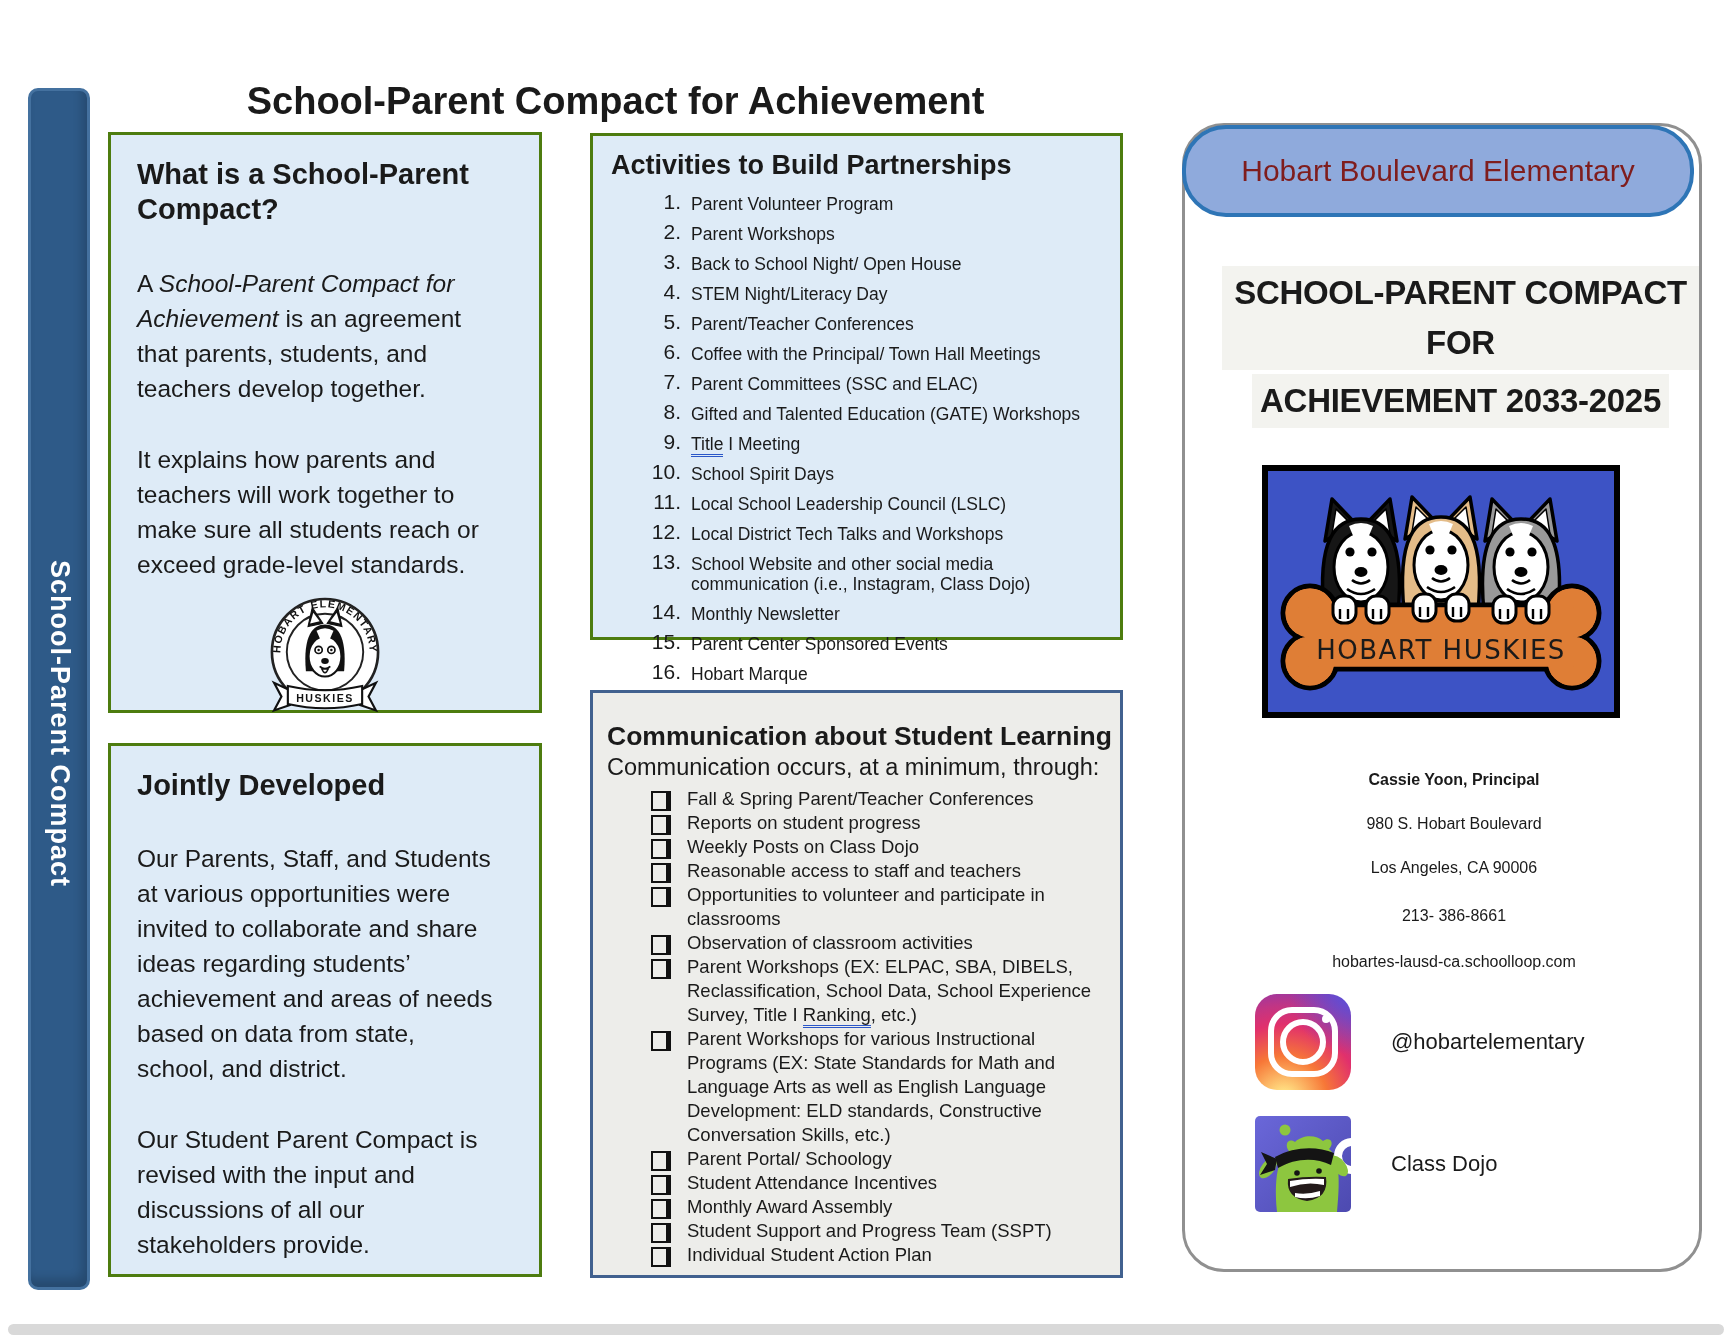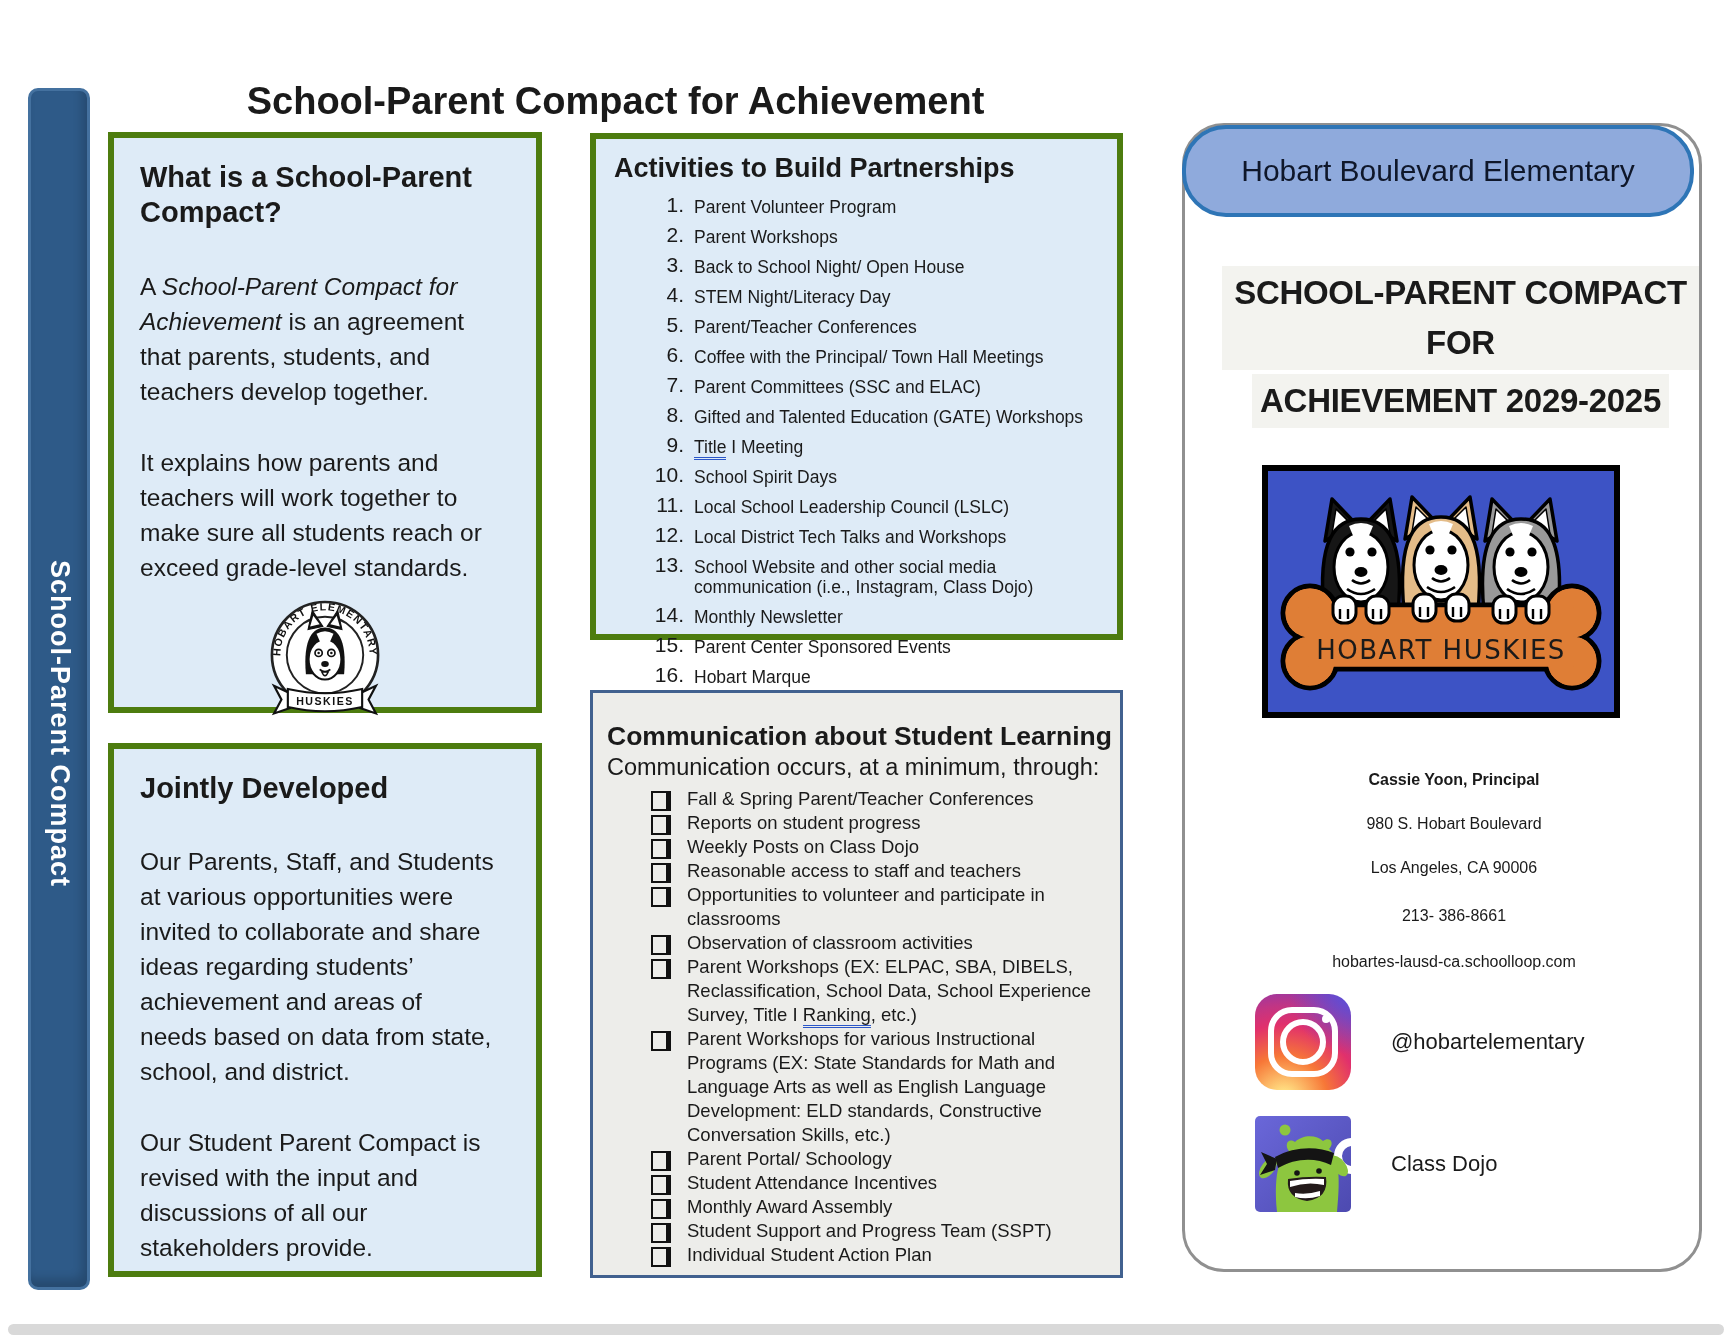--- a/index.html
+++ b/index.html
@@ -12,21 +12,21 @@
          box-shadow:inset -5px -8px 10px rgba(0,0,0,.18);
          display:flex;align-items:center;justify-content:center;}
   .spine-label{writing-mode:vertical-rl;color:#fff;font-weight:bold;font-size:27px;
                letter-spacing:1px;white-space:nowrap;margin-top:70px;}
 
   
   .page-title{position:absolute;left:108px;top:80px;width:1015px;text-align:center;
               font-size:38px;font-weight:bold;}
 
   
-  .blue-box{position:absolute;background:#DEEBF7;border:6px solid #4d7c0f;box-sizing:border-box;}
+  .blue-box{position:absolute;background:#DEEBF7;border:3px solid #4d7c0f;box-sizing:border-box;}
   .box-what{left:108px;top:132px;width:434px;height:581px;padding:22px 26px;}
   .box-jointly{left:108px;top:743px;width:434px;height:534px;padding:22px 26px;}
   .box-heading{font-size:29px;font-weight:bold;line-height:1.22;margin:0 0 38px 0;}
   .box-body p{font-size:24.5px;line-height:35px;margin:0 16px 36px 0;}
   .box-body p:last-child{margin-bottom:0;}
   .italic{font-style:italic;}
 
   .logo-wrap{text-align:center;margin-top:6px;}
 
   
@@ -47,21 +47,21 @@
            margin-top:4px;margin-left:8px;}
   .chk-row .item-text{font-size:18.5px;line-height:24px;max-width:433px;}
 
   .u-blue{border-bottom:3px double #2B57C8;}
 
   
   .right-panel{position:absolute;left:1182px;top:123px;width:520px;height:1149px;
                border:3px solid #909090;border-radius:42px;box-sizing:border-box;background:#fff;}
   .school-pill{position:absolute;left:-3px;top:-1px;width:512px;height:92px;
                background:#8FAADC;border:4px solid #2E75B6;border-radius:44px;box-sizing:border-box;
-               display:flex;align-items:center;justify-content:center;font-size:30px;color:#0f172a;}
+               display:flex;align-items:center;justify-content:center;font-size:30px;color:#7f1d1d;}
   .compact-title{position:absolute;left:0;top:140px;width:100%;text-align:center;line-height:50px;}
   .compact-title span{display:inline-block;background:#F3F3EF;padding:2px 8px;
                       font-size:33px;font-weight:bold;letter-spacing:-.3px;margin-left:37px;}
   .mascot{position:absolute;left:77px;top:339px;width:358px;height:253px;}
   .contact{position:absolute;left:12px;width:100%;text-align:center;font-size:16px;}
   .c-principal{top:645px;font-weight:bold;}
   .c-addr1{top:689px;} .c-addr2{top:733px;} .c-phone{top:781px;} .c-web{top:827px;}
   .social-row{position:absolute;left:70px;display:flex;align-items:center;}
   .row-ig{top:868px;} .row-dojo{top:990px;}
   .social-label{font-size:22px;margin-left:40px;}
@@ -266,21 +266,21 @@
           <span class="item-text">Individual Student Action Plan</span>
         </div>
       </div>
   </div>
 
   <div class="right-panel">
     <div class="school-pill">Hobart Boulevard Elementary</div>
 
     <div class="compact-title">
       <span>SCHOOL-PARENT COMPACT FOR</span><br>
-      <span>ACHIEVEMENT 2029-2025</span>
+      <span>ACHIEVEMENT 2033-2025</span>
     </div>
 
     <svg class="mascot" viewBox="0 0 358 253">
       <defs>
         <g id="dog-head" stroke-linejoin="round">
           <path d="M-36,46 L-29,4 L-6,28 Z" fill="currentColor" stroke="#000" stroke-width="3.5"></path>
           <path d="M36,46 L29,4 L6,28 Z" fill="currentColor" stroke="#000" stroke-width="3.5"></path>
           <path d="M-29,39 L-25,14 L-12,27 Z" fill="#fff" stroke="#000" stroke-width="1.5"></path>
           <path d="M29,39 L25,14 L12,27 Z" fill="#fff" stroke="#000" stroke-width="1.5"></path>
           <path d="M-37,118 C-44,45 -26,24 0,24 C26,24 44,45 37,118 Z" fill="currentColor" stroke="#000" stroke-width="3.5"></path>

